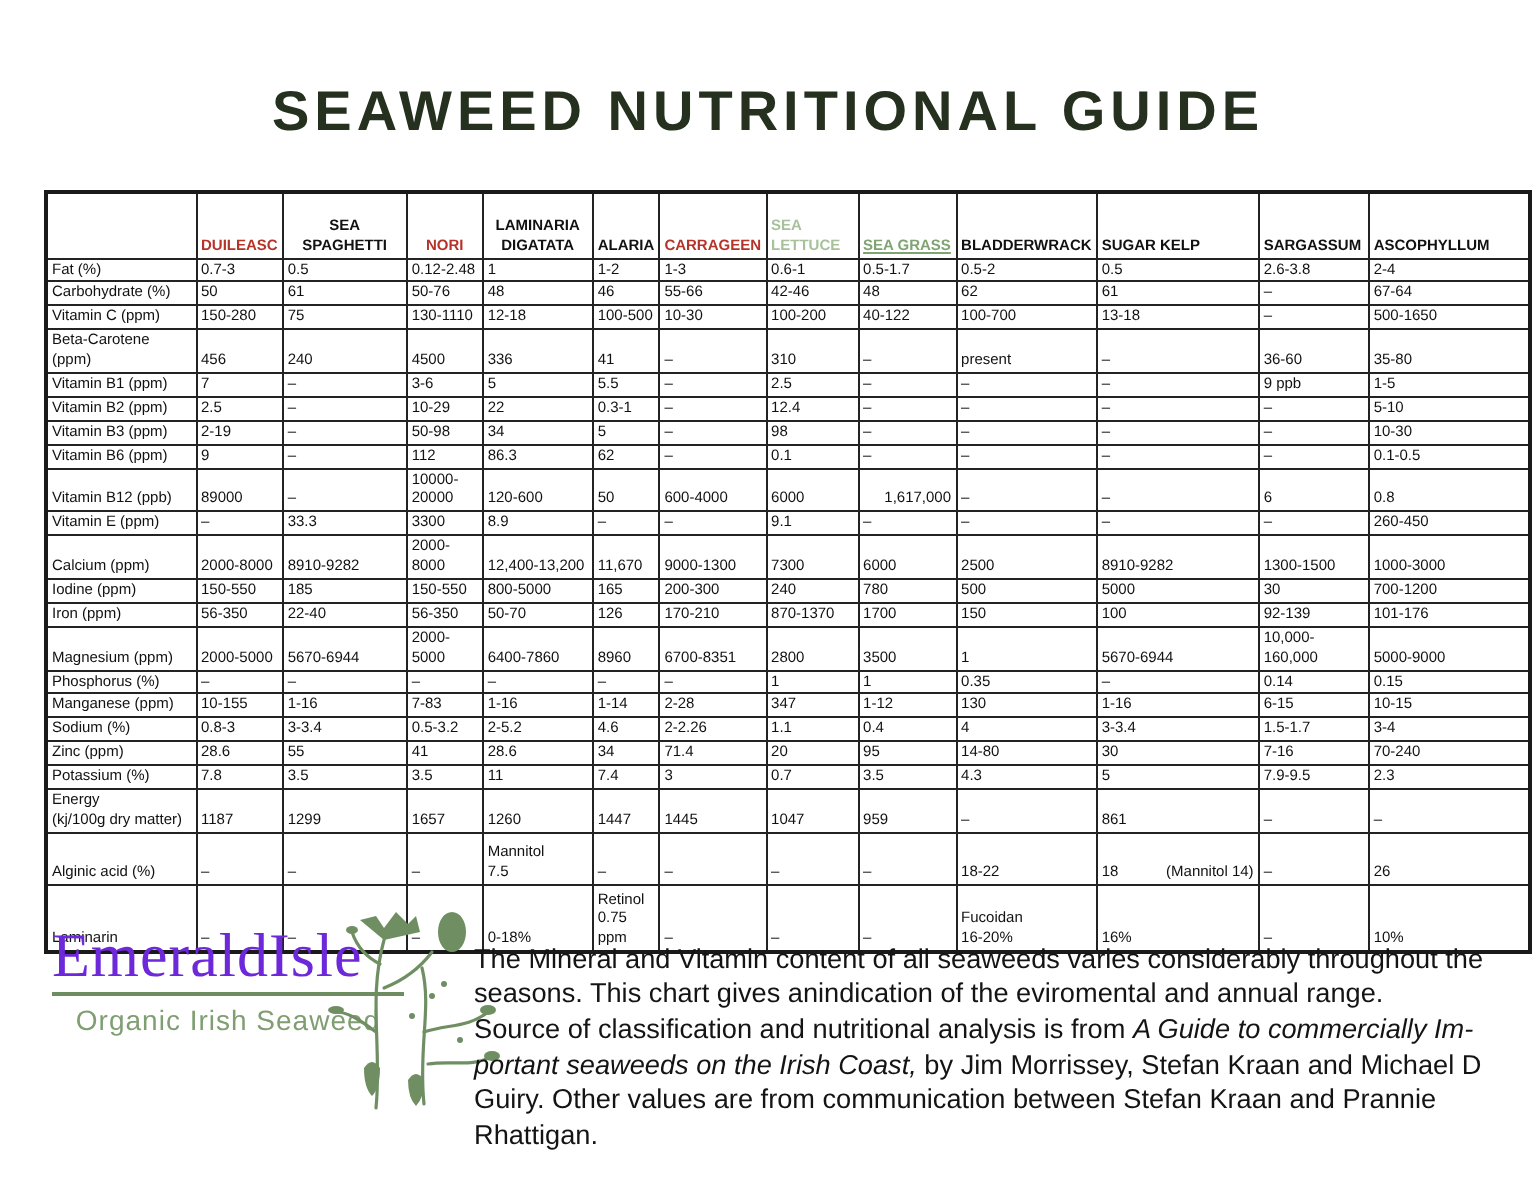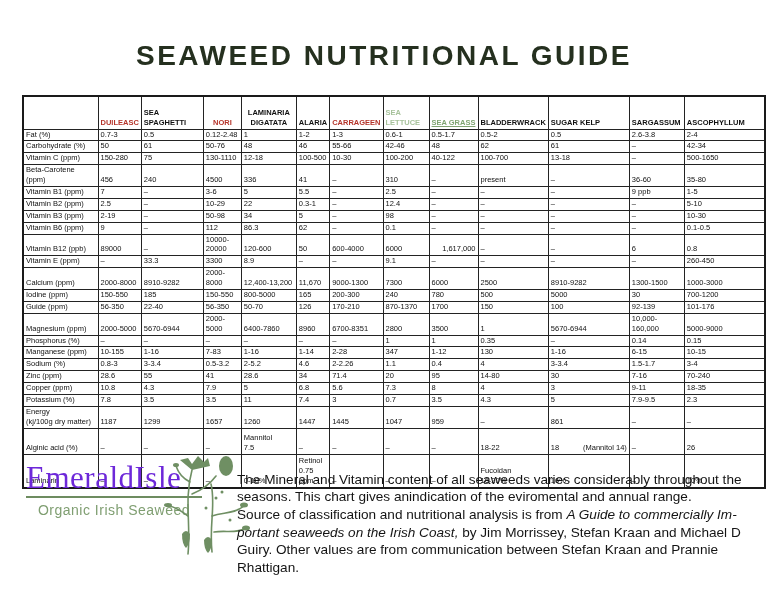--- a/index.html
+++ b/index.html
@@ -58,21 +58,21 @@
       <col style="width: 49px;">
       <col style="width: 64px;">
       <col style="width: 81px;">
       <col style="width: 55px;">
       <col style="width: 81px;">
     </colgroup>
     <thead>
       <tr style="height: 33px;">
         <th style="color: rgb(17, 17, 17); text-align: left;"></th>
         <th style="color: rgb(181, 52, 42); text-align: left;">DUILEASC</th>
-        <th style="color: rgb(17, 17, 17); text-align: left;">SEA SPAGHETTI</th>
+        <th style="color: rgb(17, 17, 17); text-align: center;">SEA SPAGHETTI</th>
         <th style="color: rgb(181, 52, 42); text-align: center;">NORI</th>
         <th style="color: rgb(17, 17, 17); text-align: center;">LAMINARIA
 DIGATATA</th>
         <th style="color: rgb(17, 17, 17); text-align: left;">ALARIA</th>
         <th style="color: rgb(181, 52, 42); text-align: left;">CARRAGEEN</th>
         <th style="color: rgb(167, 194, 155); text-align: left;">SEA LETTUCE</th>
         <th style="color: rgb(127, 164, 113); text-align: left; text-decoration: underline;">SEA GRASS</th>
         <th style="color: rgb(17, 17, 17); text-align: left;">BLADDERWRACK</th>
         <th style="color: rgb(17, 17, 17); text-align: left;">SUGAR KELP</th>
         <th style="color: rgb(17, 17, 17); text-align: left;">SARGASSUM</th>
@@ -101,21 +101,21 @@
         <td>61</td>
         <td>50-76</td>
         <td>48</td>
         <td>46</td>
         <td>55-66</td>
         <td>42-46</td>
         <td>48</td>
         <td>62</td>
         <td>61</td>
         <td>–</td>
-        <td>42-34</td>
+        <td>67-64</td>
       </tr>
       <tr>
         <th>Vitamin C (ppm)</th>
         <td>150-280</td>
         <td>75</td>
         <td>130-1110</td>
         <td>12-18</td>
         <td>100-500</td>
         <td>10-30</td>
         <td>100-200</td>
@@ -254,21 +254,21 @@
         <td>165</td>
         <td>200-300</td>
         <td>240</td>
         <td>780</td>
         <td>500</td>
         <td>5000</td>
         <td>30</td>
         <td>700-1200</td>
       </tr>
       <tr>
-        <th>Guide (ppm)</th>
+        <th>Iron (ppm)</th>
         <td>56-350</td>
         <td>22-40</td>
         <td>56-350</td>
         <td>50-70</td>
         <td>126</td>
         <td>170-210</td>
         <td>870-1370</td>
         <td>1700</td>
         <td>150</td>
         <td>100</td>
@@ -342,35 +342,20 @@
         <td>41</td>
         <td>28.6</td>
         <td>34</td>
         <td>71.4</td>
         <td>20</td>
         <td>95</td>
         <td>14-80</td>
         <td>30</td>
         <td>7-16</td>
         <td>70-240</td>
-      </tr>
-      <tr>
-        <th>Copper (ppm)</th>
-        <td>10.8</td>
-        <td>4.3</td>
-        <td>7.9</td>
-        <td>5</td>
-        <td>6.8</td>
-        <td>5.6</td>
-        <td>7.3</td>
-        <td>8</td>
-        <td>4</td>
-        <td>3</td>
-        <td>9-11</td>
-        <td>18-35</td>
       </tr>
       <tr>
         <th>Potassium (%)</th>
         <td>7.8</td>
         <td>3.5</td>
         <td>3.5</td>
         <td>11</td>
         <td>7.4</td>
         <td>3</td>
         <td>0.7</td>

